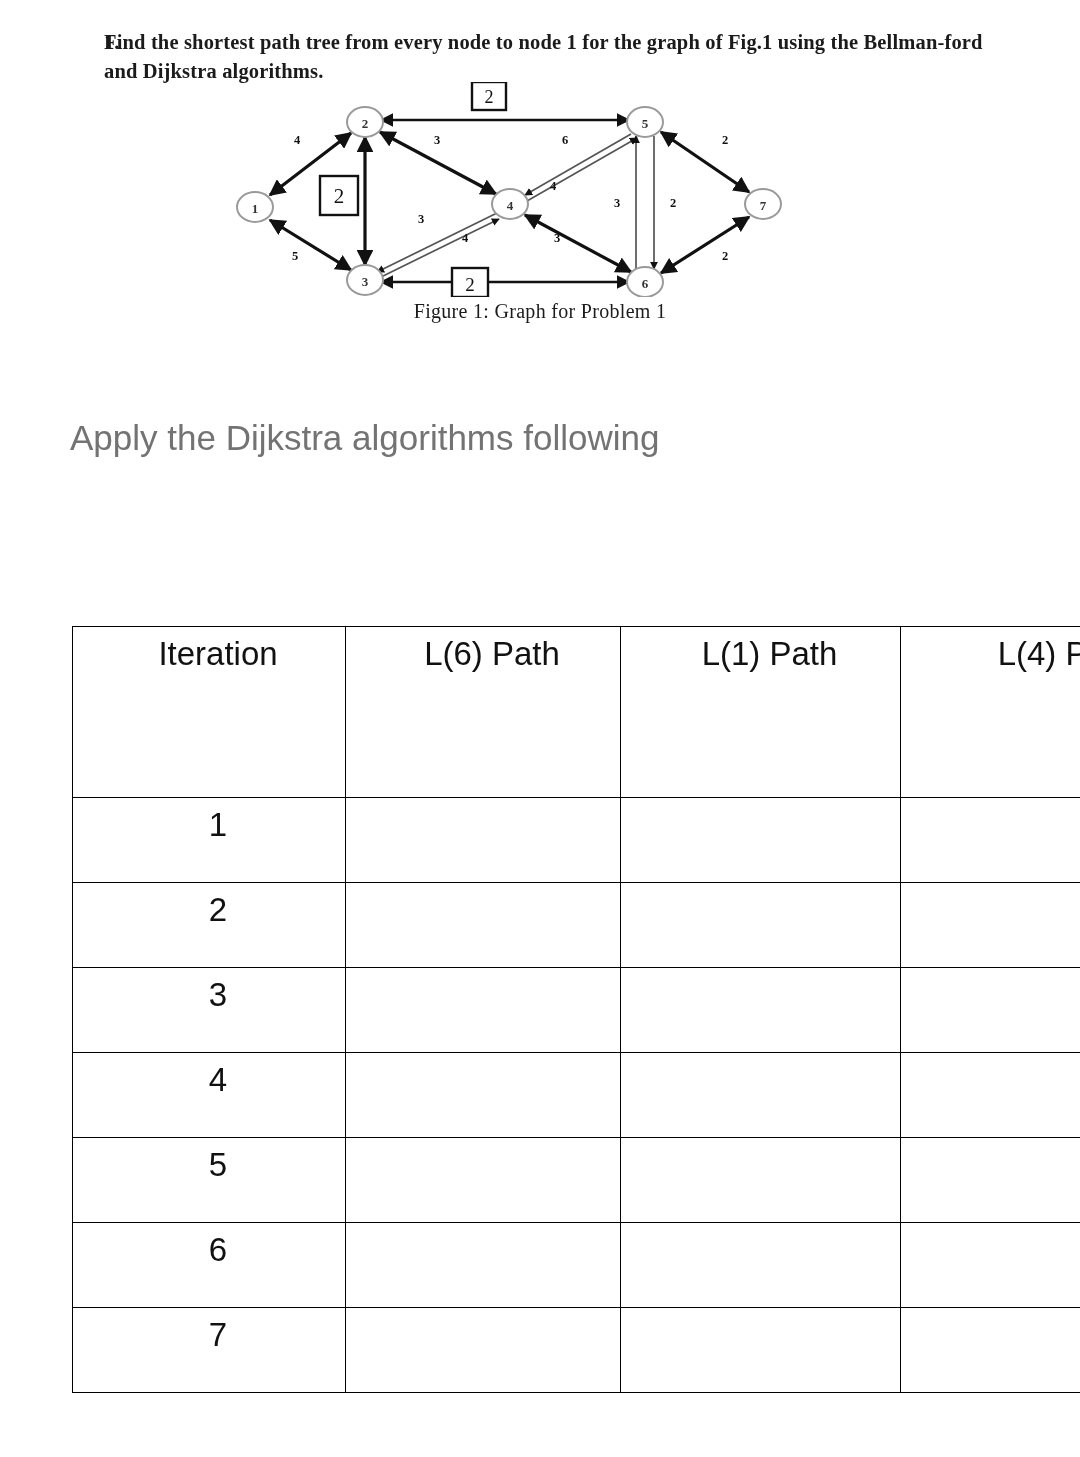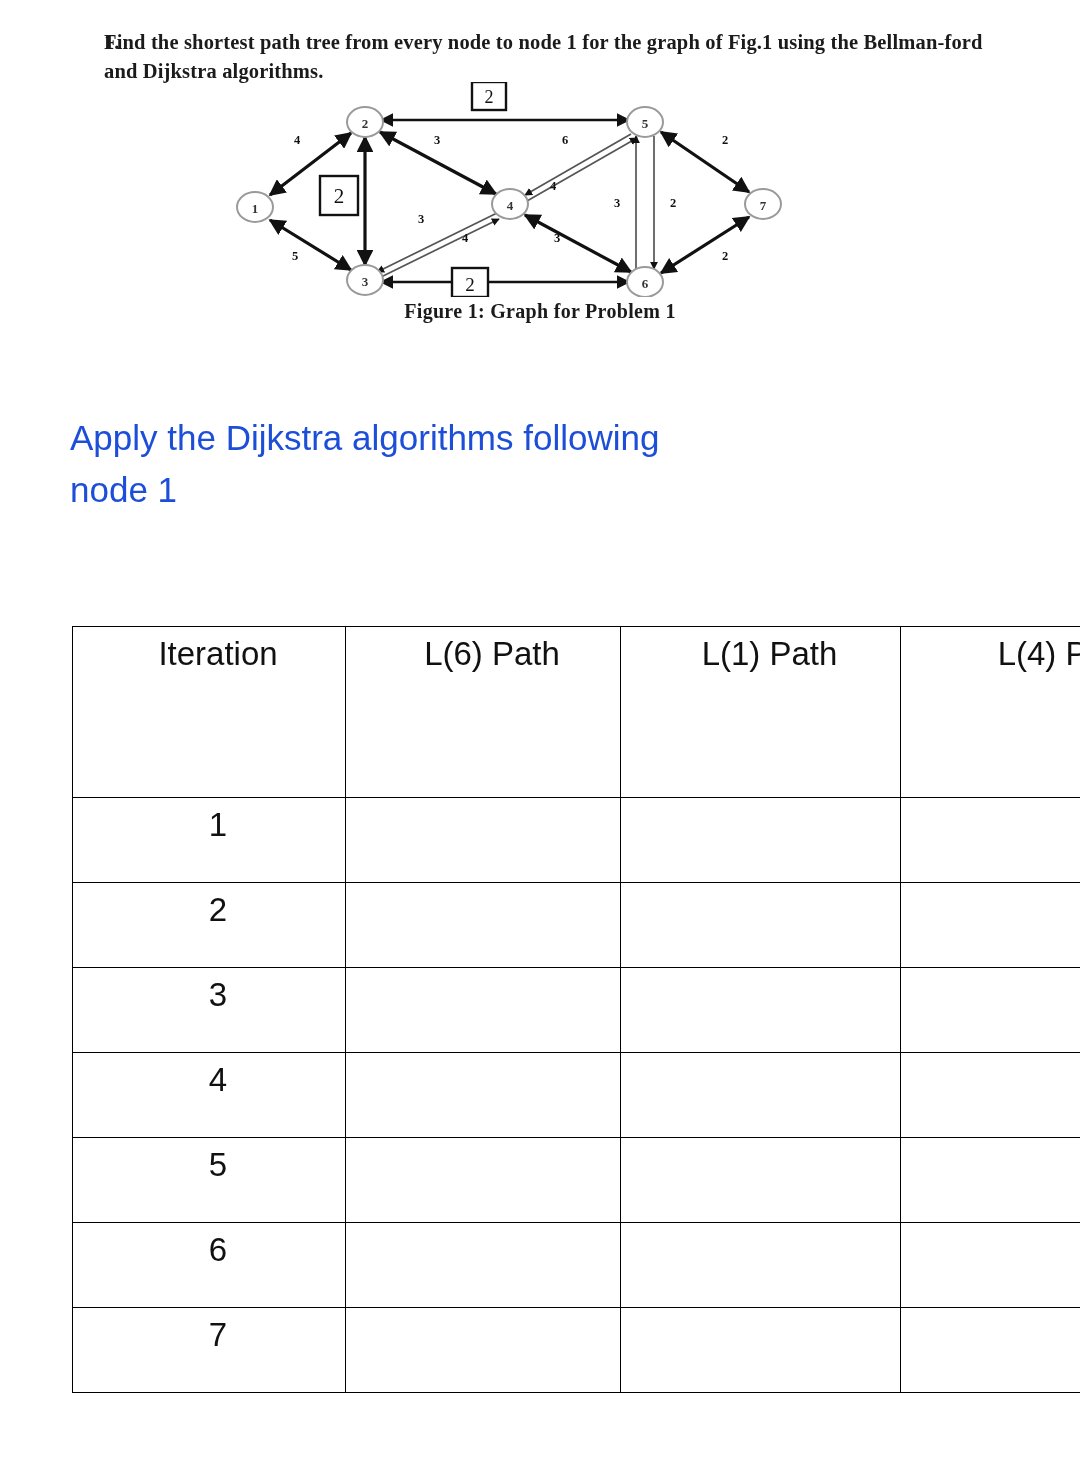--- a/index.html
+++ b/index.html
@@ -55,35 +55,35 @@
     height: 215px;
   }
   .figure-caption {
     position: absolute;
     left: 0;
     top: 218px;
     width: 1080px;
     text-align: center;
     font-family: "Liberation Serif", serif;
     font-size: 20px;
-    font-weight: bold;
+    font-weight: normal;
     color: #1b1b1b;
     letter-spacing: 0.3px;
   }
 
   
   .instruction {
     position: absolute;
     left: 70px;
     top: 412px;
     width: 930px;
     font-family: "Liberation Sans", sans-serif;
     font-size: 35px;
     line-height: 52px;
-    color: #1d4ed8;
+    color: #737373;
   }
   .instruction .line { display: block; white-space: pre; }
 
   
   .table-wrap {
     position: absolute;
     left: 72px;
     top: 626px;
     width: 1140px;   
   }
@@ -211,21 +211,20 @@
       <rect x="227" y="186" width="36" height="29" fill="#ffffff" stroke="#111111" stroke-width="2.4"></rect>
       <text x="245" y="209" text-anchor="middle" font-family="Liberation Serif, serif" font-size="19" fill="#111111">2</text>
     </g>
   </svg>
 
   <div class="figure-caption">Figure 1: Graph for Problem 1</div>
 </div>
 
 <div class="instruction">
   <span class="line">Apply the Dijkstra algorithms following</span>
-  <span class="line">node 1</span>
 </div>
 
 <div class="table-wrap">
   <table class="dijkstra">
     <colgroup>
       <col class="c-iter">
         <col class="c-l2">
         <col class="c-l3">
         <col class="c-l4">
     </colgroup>

